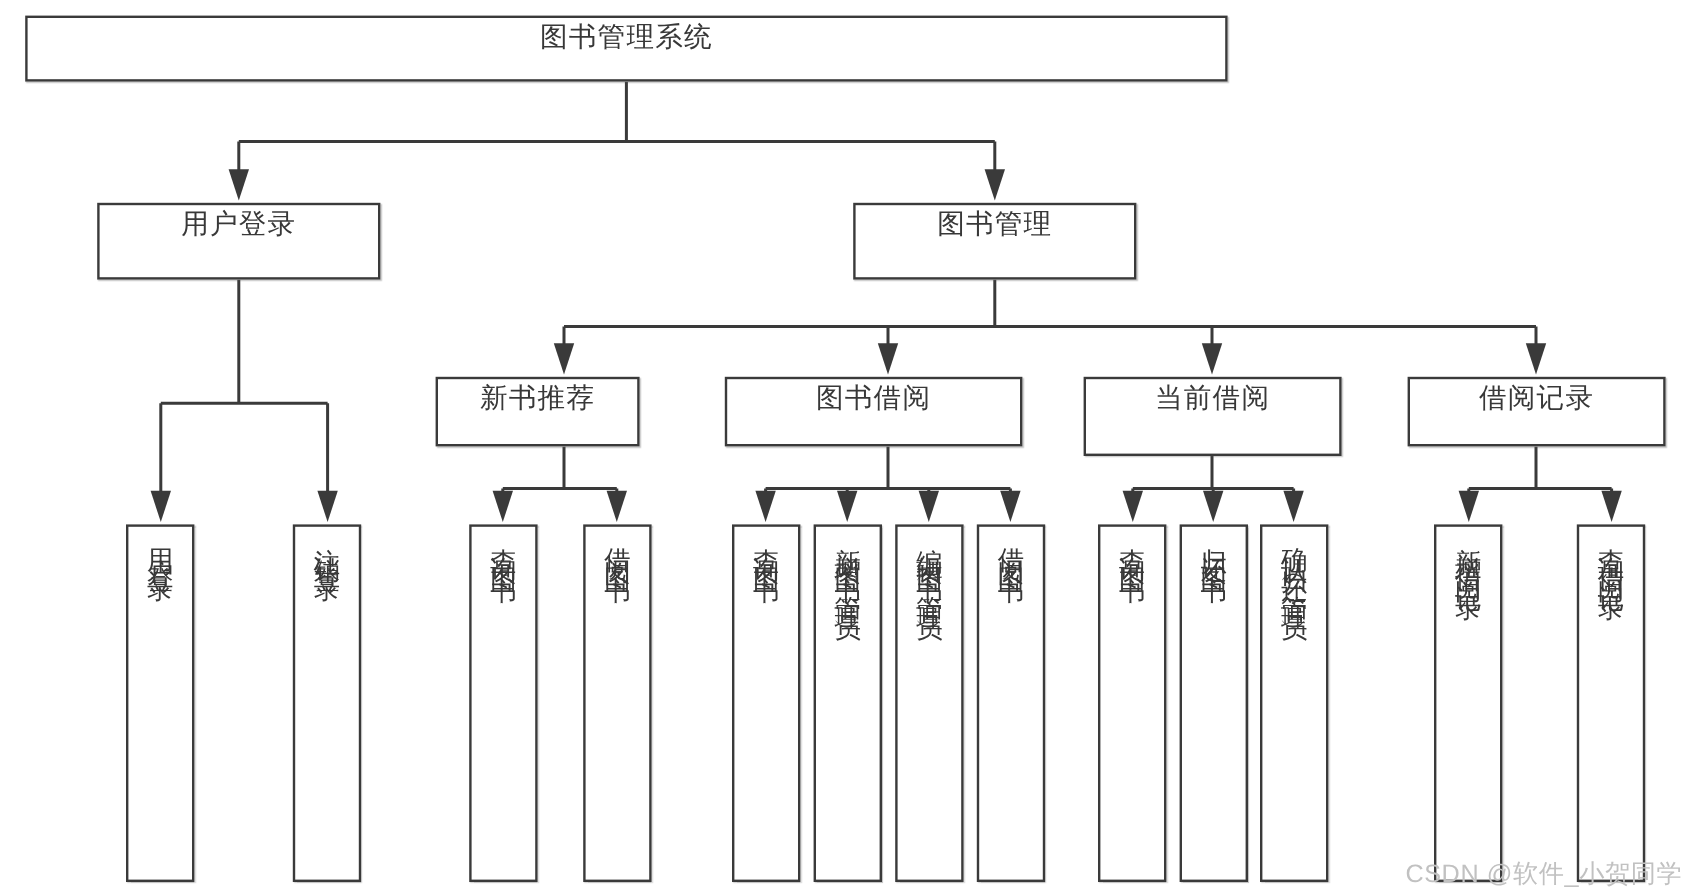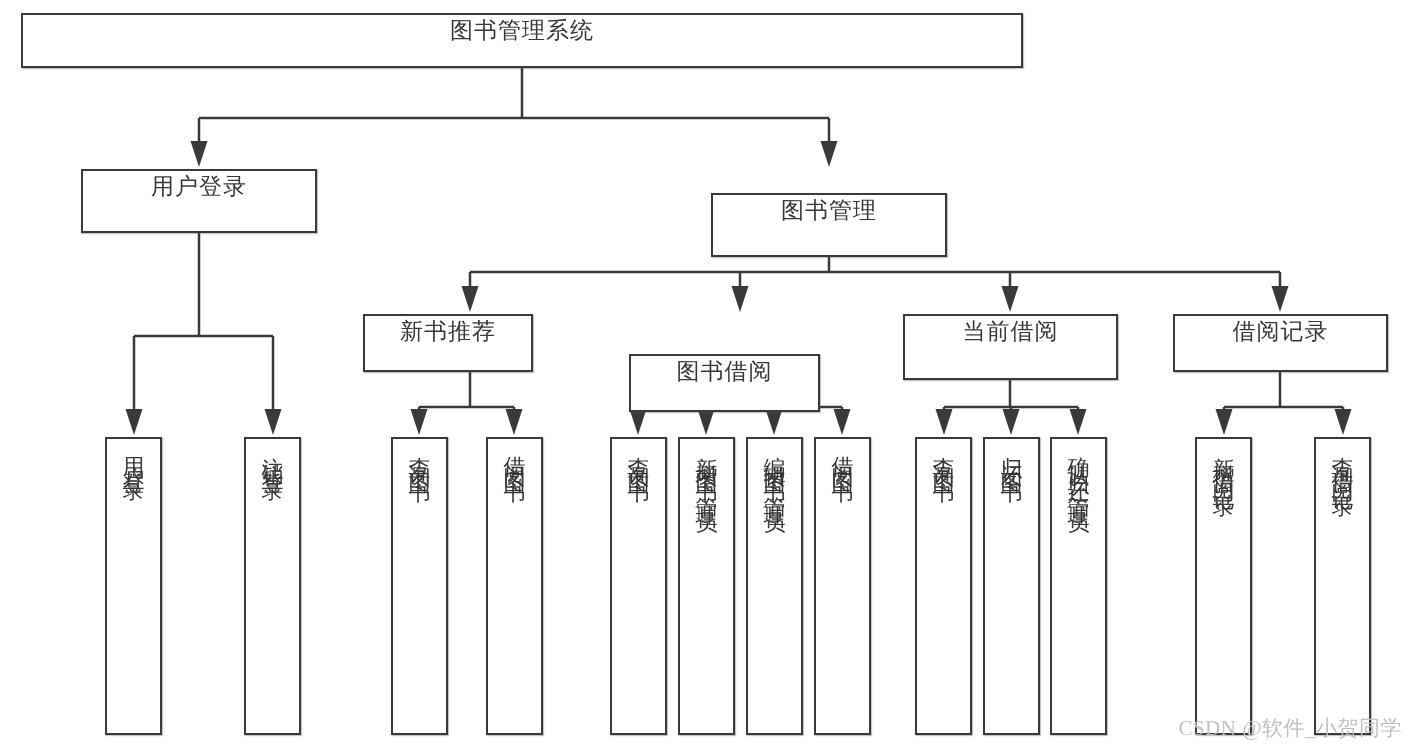--- a/index.html
+++ b/index.html
@@ -42,21 +42,20 @@
     line-height:1;
   }
   .watermark{
     position:absolute;
     right:3px;bottom:5px;
     font-size:21px;
     color:var(--watermark);
     z-index:10;
     white-space:nowrap;
     letter-spacing:0.5px;
-    font-family:Liberation Serif, serif;
   }
 </style>
 </head>
 <body>
 
 <div id="canvas">
 
   <svg id="wires" width="1405" height="747" aria-hidden="true">
 
     <path class="w" d="M522,68 V118 M199,118 H829 M199,118 V144 M829,118 V144"></path>
@@ -93,28 +92,28 @@
     <polygon class="a" points="1334.5,409 1351.5,409 1343,435"></polygon>
   </svg>
 
   <div class="node" style="left:21px;top:13px;width:1002px;height:55px;">
     <span class="h-label">图书管理系统</span>
   </div>
 
   <div class="node" style="left:81px;top:169px;width:236px;height:64px;">
     <span class="h-label">用户登录</span>
   </div>
-  <div class="node" style="left:711px;top:169px;width:236px;height:64px;margin-top:24px;">
+  <div class="node" style="left:711px;top:169px;width:236px;height:64px;">
     <span class="h-label">图书管理</span>
   </div>
 
   <div class="node" style="left:363px;top:314px;width:170px;height:58px;">
     <span class="h-label">新书推荐</span>
   </div>
-  <div class="node" style="left:629px;top:314px;width:191px;height:58px;margin-top:40px;">
+  <div class="node" style="left:604px;top:314px;width:248px;height:58px;">
     <span class="h-label">图书借阅</span>
   </div>
   <div class="node" style="left:903px;top:314px;width:215px;height:66px;">
     <span class="h-label">当前借阅</span>
   </div>
   <div class="node" style="left:1173px;top:314px;width:215px;height:58px;">
     <span class="h-label">借阅记录</span>
   </div>
 
   <div class="node leaf" style="left:105px;top:437px;width:57px;height:298px;">

